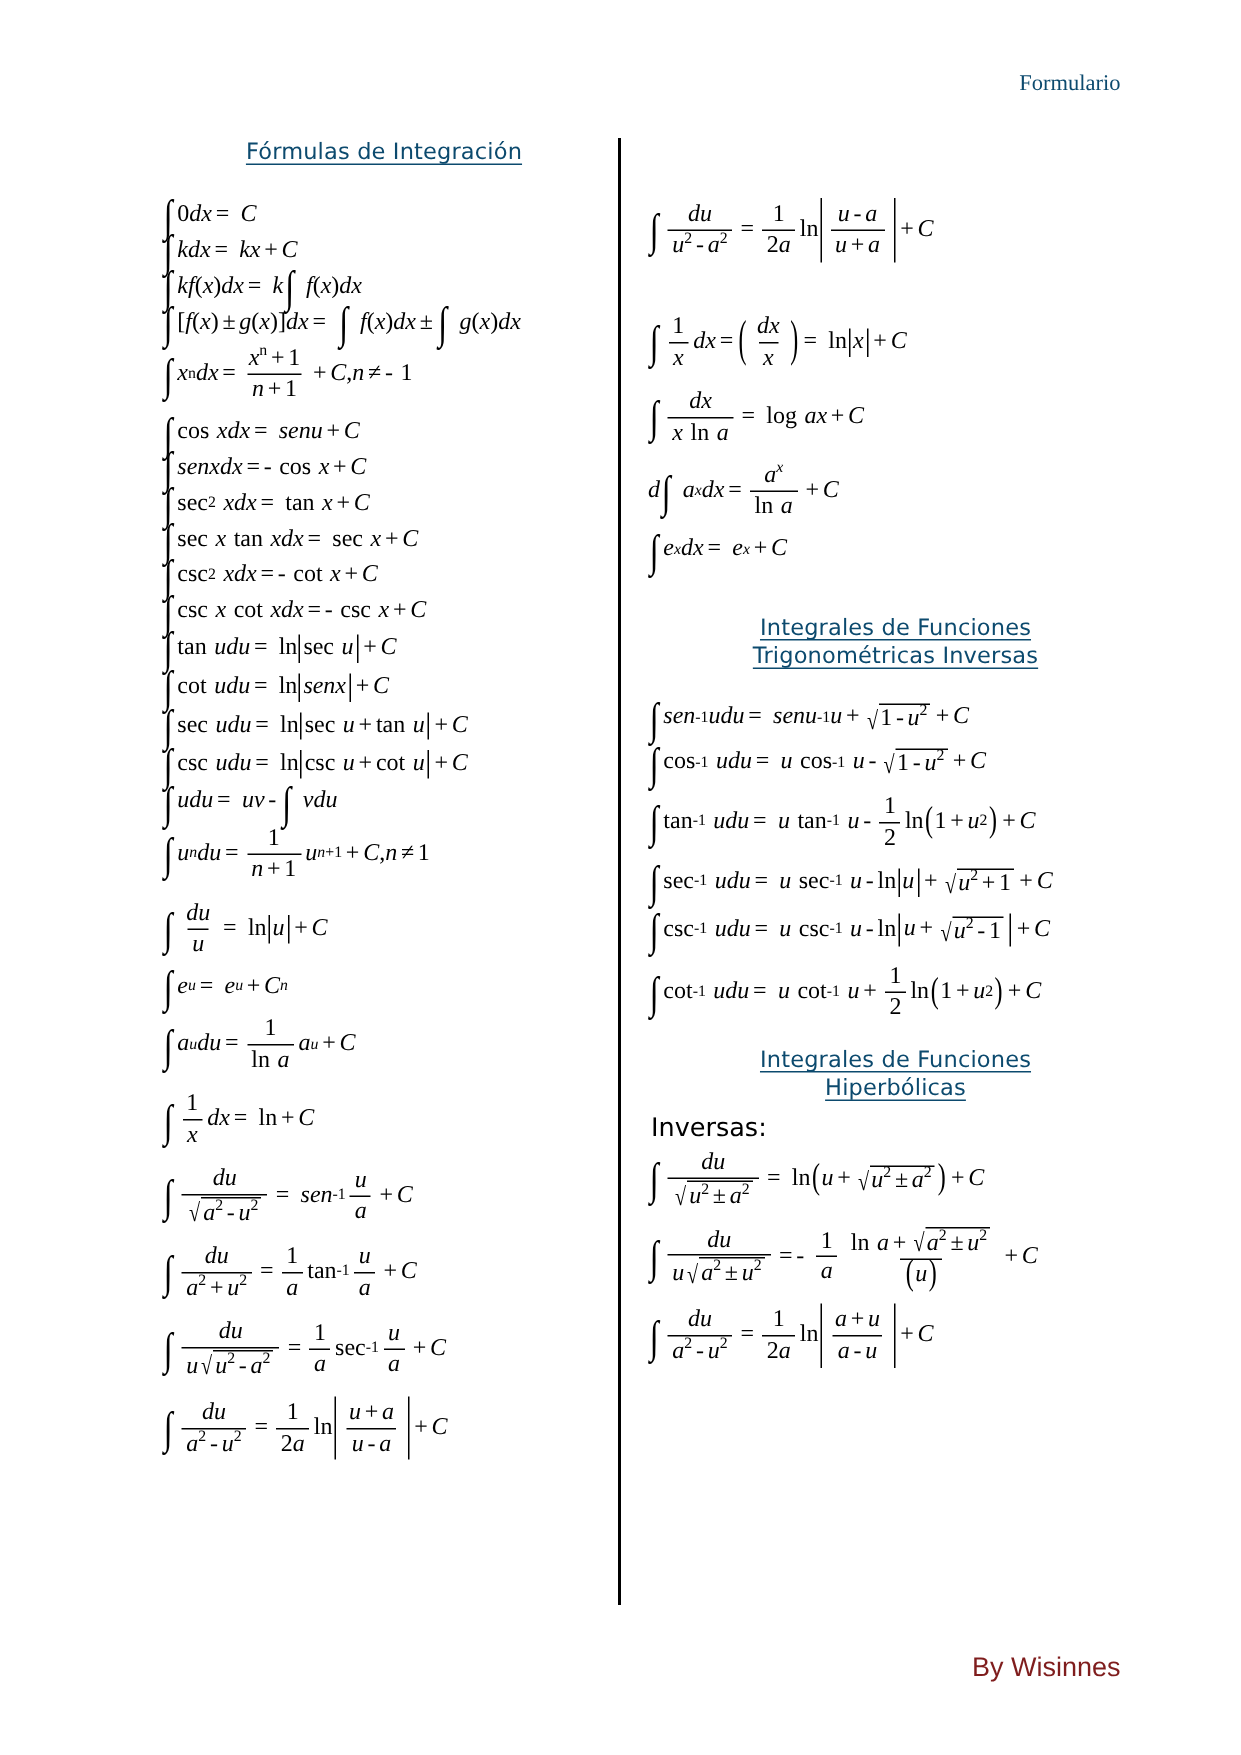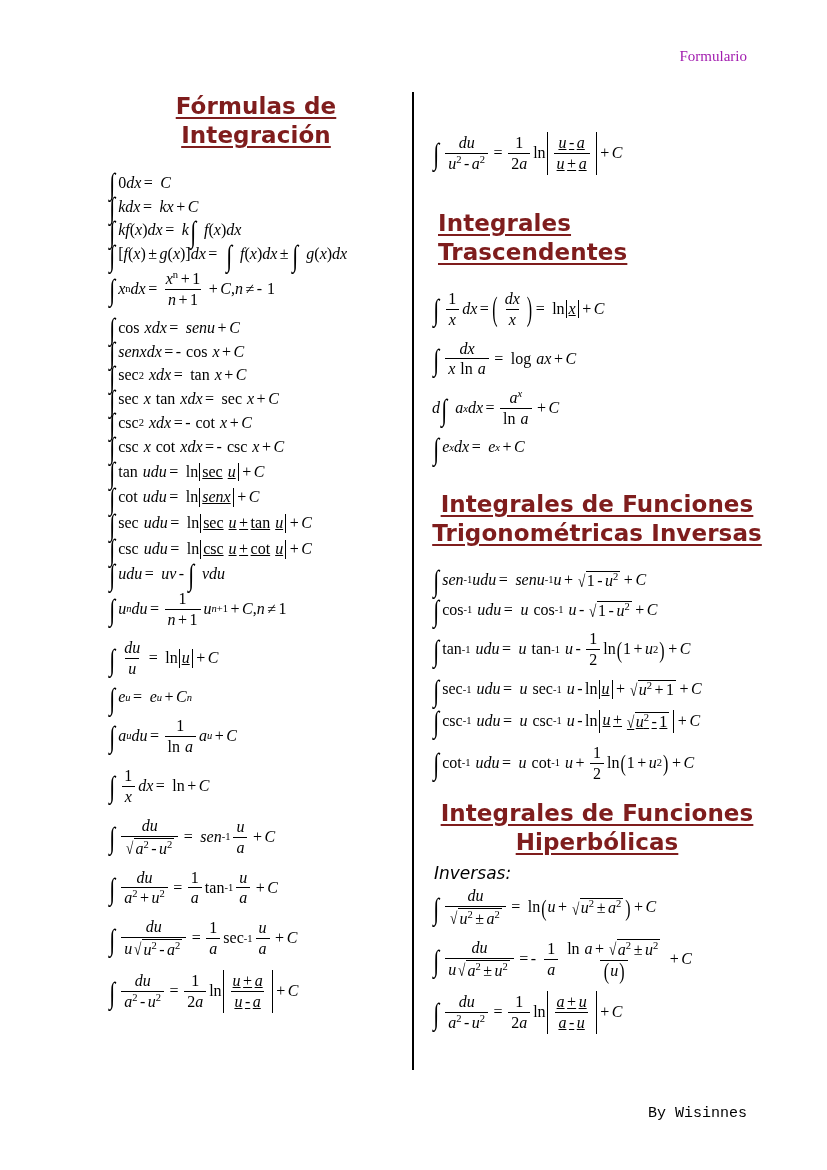--- a/index.html
+++ b/index.html
@@ -17,29 +17,29 @@
     color: #000000;
   }
 
   
   .doc-header {
     position: absolute;
     top: 48px;
     right: 80px;
     font-family: "Liberation Serif", serif;
     font-size: 15px;
-    color: #a21caf;
+    color: #0c4a6e;
   }
   .doc-footer {
     position: absolute;
     bottom: 48px;
     right: 80px;
-    font-family: Liberation Mono, monospace;
-    font-size: 15px;
-    color: #000000;
+    font-family: Liberation Sans, sans-serif;
+    font-size: 18px;
+    color: #7f1d1d;
   }
 
   
   .divider {
     position: absolute;
     left: 412px;
     top: 92px;
     width: 2px;
     height: 978px;
     background: #000000;
@@ -49,38 +49,37 @@
   .col {
     position: absolute;
     top: 92px;
   }
   .col-left  { left: 108px;  width: 296px; }
   .col-right { left: 432px;  width: 330px; }
 
   
   .heading {
     font-family: "DejaVu Sans", sans-serif;
-    font-size: 23px;
-    font-weight: 700;
+    font-size: 15px;
+    font-weight: 400;
     letter-spacing: .1px;
     text-align: center;
     text-decoration: underline;
     text-underline-offset: 3px;
     line-height: 1.28;
-    color: #7f1d1d;
+    color: #0c4a6e;
     white-space: pre-line;
   }
   .heading.h-left   { margin: 0 0 24px 0; }
   .heading.h-right  { margin: 26px 0 16px 0; }
   .subheading {
     font-family: "DejaVu Sans", sans-serif;
     font-size: 17px;
     text-align: left;
     margin: 2px 0 4px 2px;
-    font-style: italic;
   }
 
   
   .eq {
     font-family: "Liberation Serif", serif;
     font-size: 16px;
     display: flex;
     align-items: center;
     flex-wrap: nowrap;
     white-space: nowrap;
@@ -121,21 +120,20 @@
   sup { font-size: .66em; vertical-align: super; line-height: 0; }
 
   
   .abs {
     display: inline-flex;
     align-items: stretch;
     border-left: 1.3px solid #000;
     border-right: 1.3px solid #000;
     padding: 1px 2px;
     margin: 0 1px;
-    text-decoration: underline;
   }
   .abs.tallbar { padding: 2px 3px; }
 
   
   .paren {
     display: inline-flex;
     align-items: center;
     font-size: 1em;
   }
   .paren > .pl, .paren > .pr {
@@ -638,21 +636,20 @@
         <span class="abs tallbar">
           <span class="frac">
             <span class="num"><i>u</i><span class="opsp">-</span><i>a</i></span>
             <span class="den"><i>u</i><span class="opsp">+</span><i>a</i></span>
           </span>
         </span>
         <span class="opsp">+</span>
         <i>C</i>
       </div>
 
-    <div class="heading" style="text-align:left;margin:0 0 22px 6px;">Integrales Trascendentes</div>
 
     <div class="eq tall">
         <span class="intg">∫</span>
         <span class="frac">
           <span class="num"><span class="rm">1</span></span>
           <span class="den"><i>x</i></span>
         </span>
         <i>dx</i>
         <span class="opsp">=</span>
         <span class="paren">

